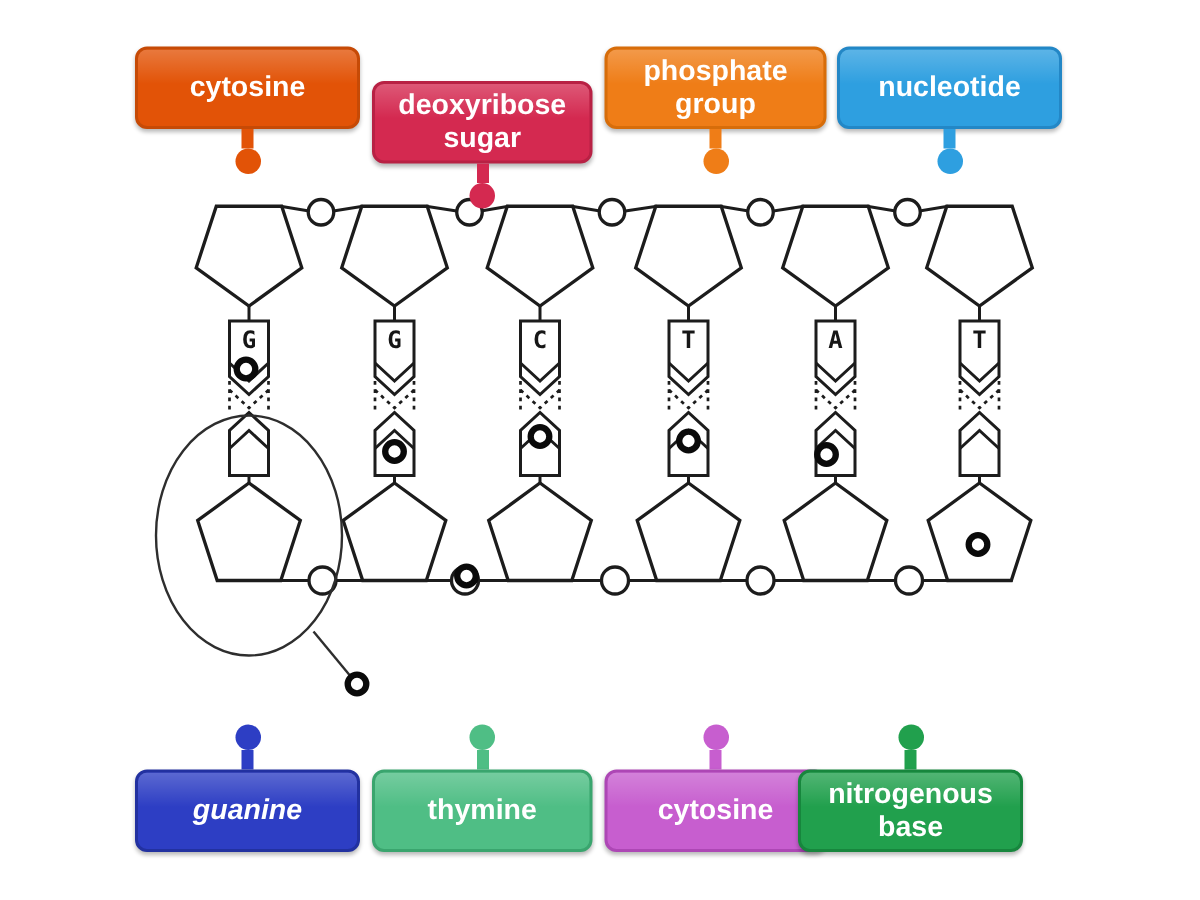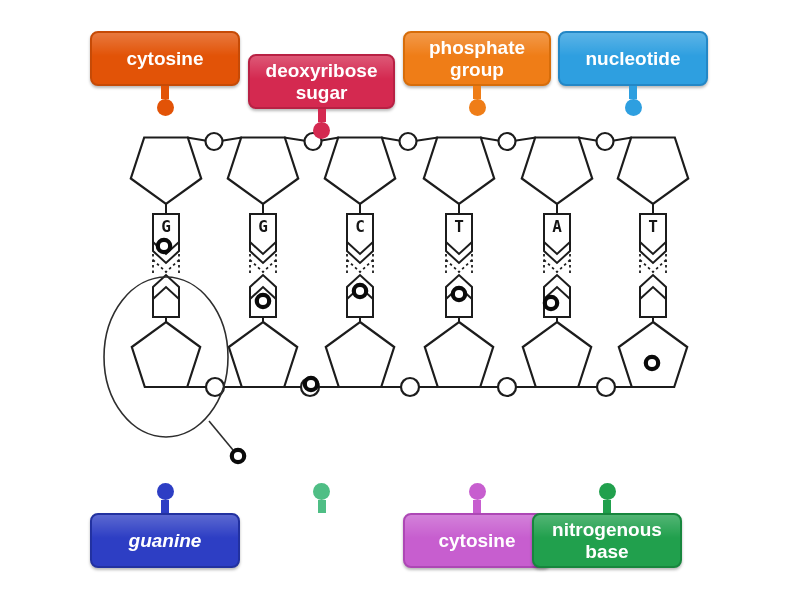--- a/index.html
+++ b/index.html
@@ -177,20 +177,23 @@
     <div class="label-box">
       <span>guanine</span>
     </div>
   </div>
 
   <div class="label" style="left: 248px; top: 483px; width: 147px; --fill: #4fbe85; --border: #3aa56e;">
     <div class="pin">
       <div class="pin-head"></div>
       <div class="pin-stem"></div>
     </div>
+    <div class="label-box">
+      <span>thymine</span>
+    </div>
   </div>
 
   <div class="label" style="left: 403px; top: 483px; width: 148px; --fill: #c75ecf; --border: #ad47b5;">
     <div class="pin">
       <div class="pin-head"></div>
       <div class="pin-stem"></div>
     </div>
     <div class="label-box">
       <span>cytosine</span>
     </div>

